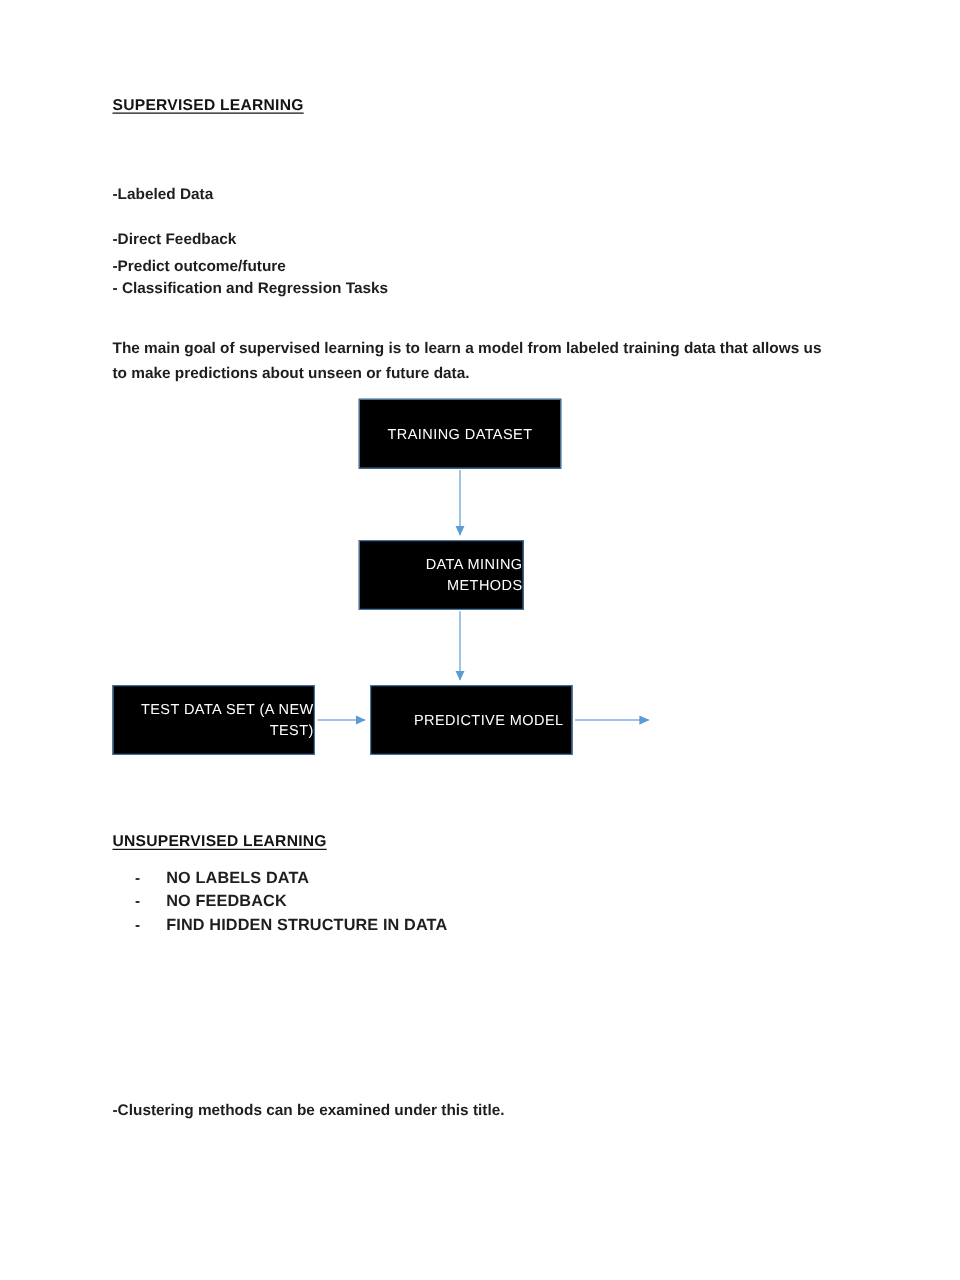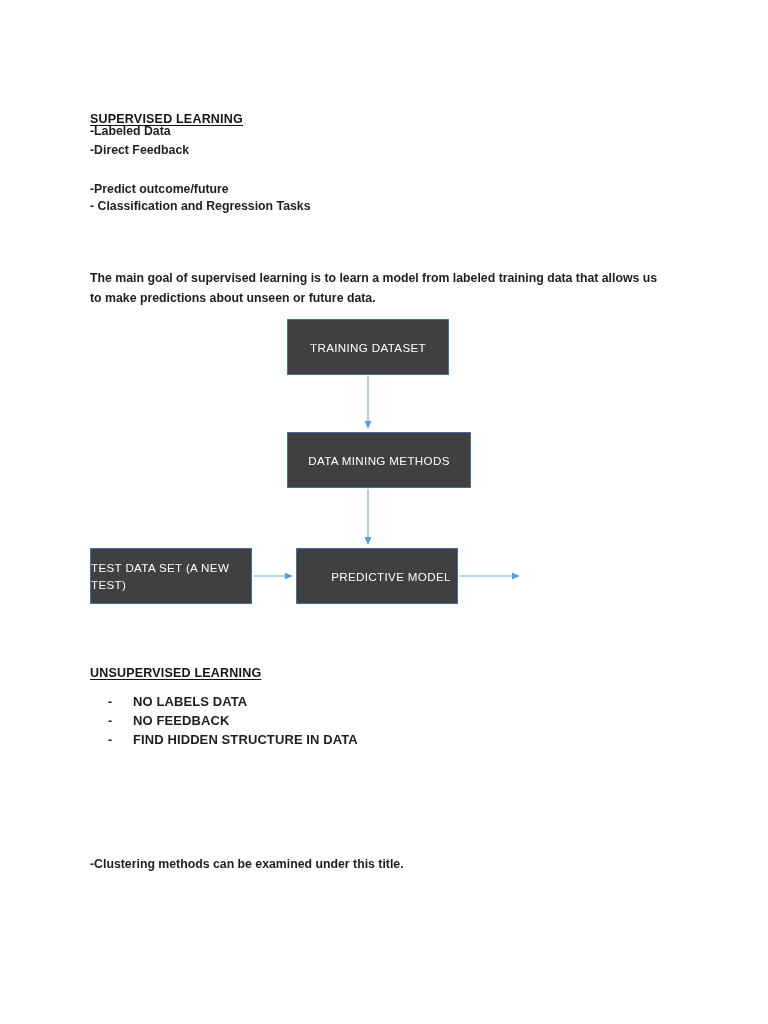--- a/index.html
+++ b/index.html
@@ -33,20 +33,21 @@
     text-underline-offset: 2px;
     white-space: nowrap;
   }
   .line {
     position: absolute;
     left: 90px;
     font-size: 12.3px;
     font-weight: bold;
     color: #1e1e1e;
     white-space: nowrap;
+    margin-top: 24px;
   }
   .para {
     position: absolute;
     left: 90px;
     width: 575px;
     font-size: 12.3px;
     font-weight: bold;
     line-height: 19.5px;
     color: #1e1e1e;
   }
@@ -86,55 +87,55 @@
     position: absolute;
     left: 0;
     top: 0;
     width: 768px;
     height: 1024px;
     pointer-events: none;
   }
   .node {
     position: absolute;
     box-sizing: border-box;
-    background: #404040;
+    background: #000000;
     border: 1px solid #41719c;
     color: #ffffff;
     display: flex;
     align-items: center;
     justify-content: center;
-    text-align: left;
+    text-align: right;
     font-size: 11.6px;
     letter-spacing: 0.35px;
     line-height: 17px;
     pointer-events: auto;
   }
   .node-training   { left: 287px; top: 319px; width: 162px; height: 56px; }
-  .node-mining     { left: 287px; top: 432px; width: 184px; height: 56px; }
+  .node-mining     { left: 287px; top: 432px; width: 132px; height: 56px; }
   .node-test       { left: 90px;  top: 548px; width: 162px; height: 56px; }
   .node-predictive { left: 296px; top: 548px; width: 162px; height: 56px; padding-left: 28px; }
   .node-prediction { left: 523px; top: 548px; width: 162px; height: 56px; }
 
   .arrow-svg {
     position: absolute;
     left: 0; top: 0;
     width: 768px; height: 1024px;
     overflow: visible;
   }
 </style>
 </head>
 <body>
 
 <div class="page">
 
-  <div class="heading" style="top:112px;">SUPERVISED LEARNING</div>
+  <div class="heading" style="top:77px;">SUPERVISED LEARNING</div>
 
   <div class="line" style="top:124px;">-Labeled Data</div>
 
-  <div class="line" style="top:143px;">-Direct Feedback</div>
+  <div class="line" style="top:160px;">-Direct Feedback</div>
 
   <div class="line" style="top:182px;">-Predict outcome/future</div>
 
   <div class="line" style="top:199px;text-align:center;">- Classification and Regression Tasks</div>
 
   <div class="para" style="top:269px;">The main goal of supervised learning is to learn a model from labeled training data that allows us to make predictions about unseen or future data.</div>
 
   <div class="flow">
 
     <svg class="arrow-svg" viewBox="0 0 768 1024" width="768" height="1024">

